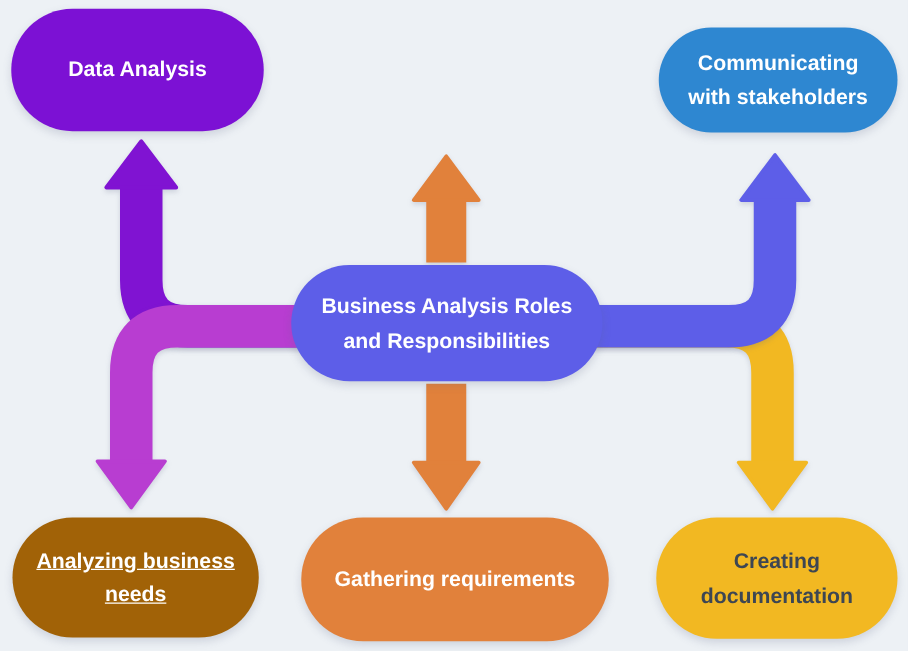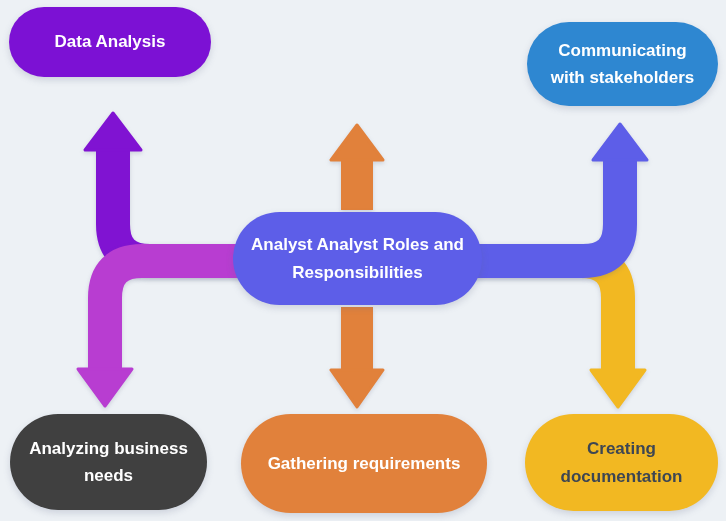--- a/index.html
+++ b/index.html
@@ -26,21 +26,21 @@
     position:absolute;z-index:2;
     display:flex;align-items:center;justify-content:center;
     text-align:center;
     font-weight:700;font-size:17px;line-height:1.6;
     color:#fff;
     border-radius:60px;
     box-shadow:0 3px 7px rgba(90,100,130,.22);
     box-sizing:border-box;
     padding:0 16px;
   }
-  #n-data-analysis   {left:9px;  top:7px;  width:202px;height:70px;}
+  #n-data-analysis   {left:9px;  top:7px;  width:202px;height:98px;}
   #n-solution        {left:234px;top:19px; width:249px;height:96px;}
   #n-communicating   {left:527px;top:22px; width:191px;height:84px;}
   #n-center          {left:233px;top:212px;width:249px;height:93px;padding:0 14px;}
   #n-analyzing       {left:10px; top:414px;width:197px;height:96px;}
   #n-gathering       {left:241px;top:414px;width:246px;height:99px;}
   #n-creating        {left:525px;top:414px;width:193px;height:97px;}
 </style>
 </head>
 <body>
 
@@ -79,24 +79,24 @@
   <div class="node" id="n-data-analysis" style="background: rgb(124, 17, 212); color: rgb(255, 255, 255);">
     <span>Data Analysis</span>
   </div>
 
 
   <div class="node" id="n-communicating" style="background: rgb(46, 135, 209); color: rgb(255, 255, 255);">
     <span>Communicating with stakeholders</span>
   </div>
 
   <div class="node" id="n-center" style="background: rgb(93, 94, 232); color: rgb(255, 255, 255);">
-    <span>Analyst Analyst Roles and Responsibilities</span>
+    <span>Business Analysis Roles and Responsibilities</span>
   </div>
 
-  <div class="node" id="n-analyzing" style="background: #404040; color: rgb(255, 255, 255);">
+  <div class="node" id="n-analyzing" style="background: #a16207; color: rgb(255, 255, 255); text-decoration: underline;">
     <span>Analyzing business needs</span>
   </div>
 
   <div class="node" id="n-gathering" style="background: rgb(225, 129, 59); color: rgb(255, 255, 255);">
     <span>Gathering requirements</span>
   </div>
 
   <div class="node" id="n-creating" style="background: rgb(242, 184, 34); color: rgb(61, 70, 83);">
     <span>Creating documentation</span>
   </div>

